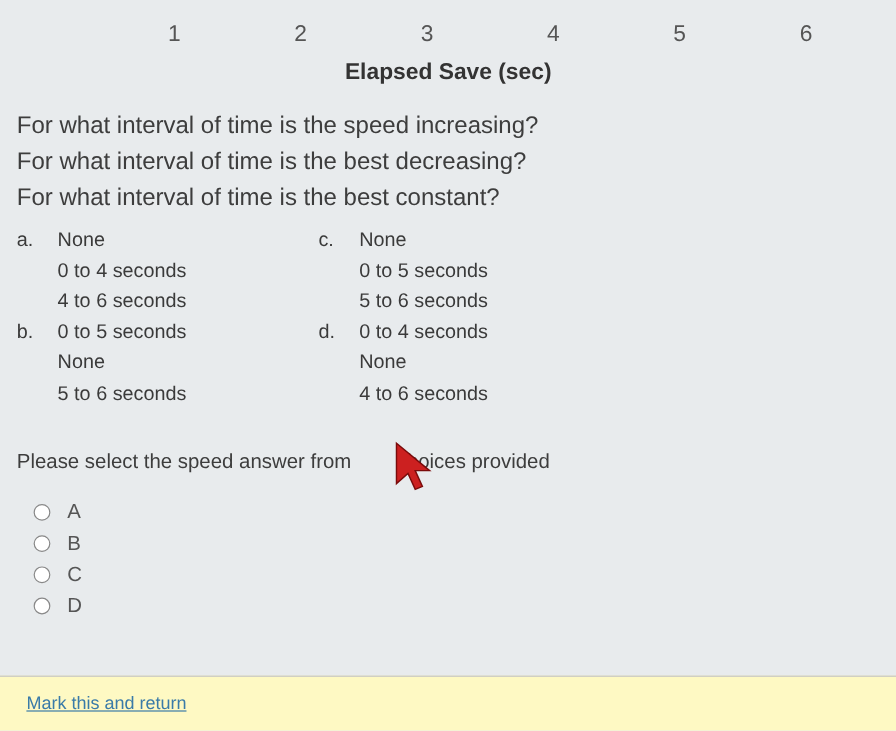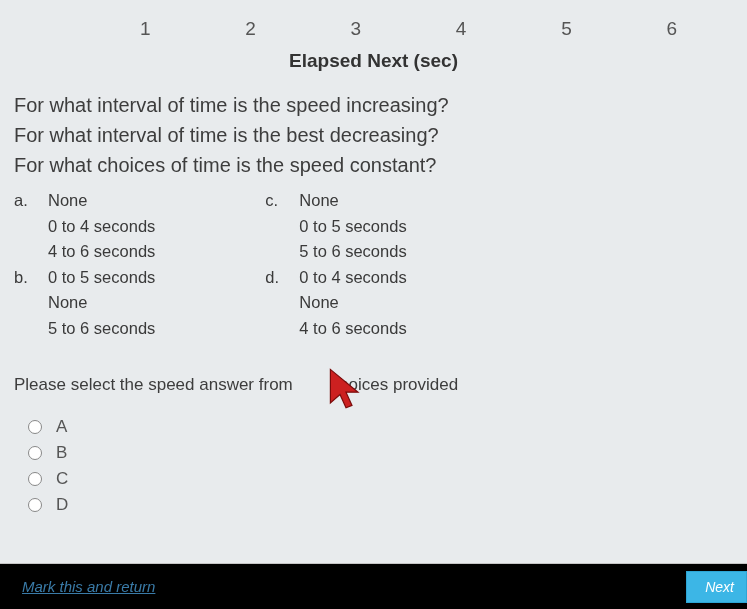--- a/index.html
+++ b/index.html
@@ -88,22 +88,21 @@
     .bottom-bar {
       position: absolute;
       bottom: 0;
       left: 0;
       right: 0;
       height: 46px;
       display: flex;
       align-items: center;
       padding: 0 0 0 22px;
       border-top: 1px solid #c5c5c5;
-      background: #000000;
-      font-style: italic;
+      background: #fef9c3;
     }
     .mark-link {
       color: #3a7ba8;
       text-decoration: underline;
       font-size: 15px;
       cursor: pointer;
       flex: 1;
     }
     .btn {
       display: inline-flex;
@@ -136,26 +135,26 @@
 
 <div class="axis-numbers">
   <span>1</span>
   <span>2</span>
   <span>3</span>
   <span>4</span>
   <span>5</span>
   <span>6</span>
 </div>
 
-<div class="axis-label">Elapsed Next (sec)</div>
+<div class="axis-label">Elapsed Save (sec)</div>
 
 <div class="questions">
   <p>For what interval of time is the speed increasing?</p>
   <p>For what interval of time is the best decreasing?</p>
-  <p>For what choices of time is the speed constant?</p>
+  <p>For what interval of time is the best constant?</p>
 </div>
 
 <div class="choices">
   <div class="col">
     <div class="choice-row">
       <span class="choice-letter">a.</span>
       <div>
         <div>None</div>
         <div>0 to 4 seconds</div>
         <div>4 to 6 seconds</div>
@@ -213,16 +212,13 @@
     <span>C</span>
   </div>
   <div class="radio-item">
     <span class="radio-circle"></span>
     <span>D</span>
   </div>
 </div>
 
 <div class="bottom-bar">
   <span class="mark-link">Mark this and return</span>
-  <div class="btn btn-next">
-    <span>Next</span>
-  </div>
 </div>
 
 </body></html>

